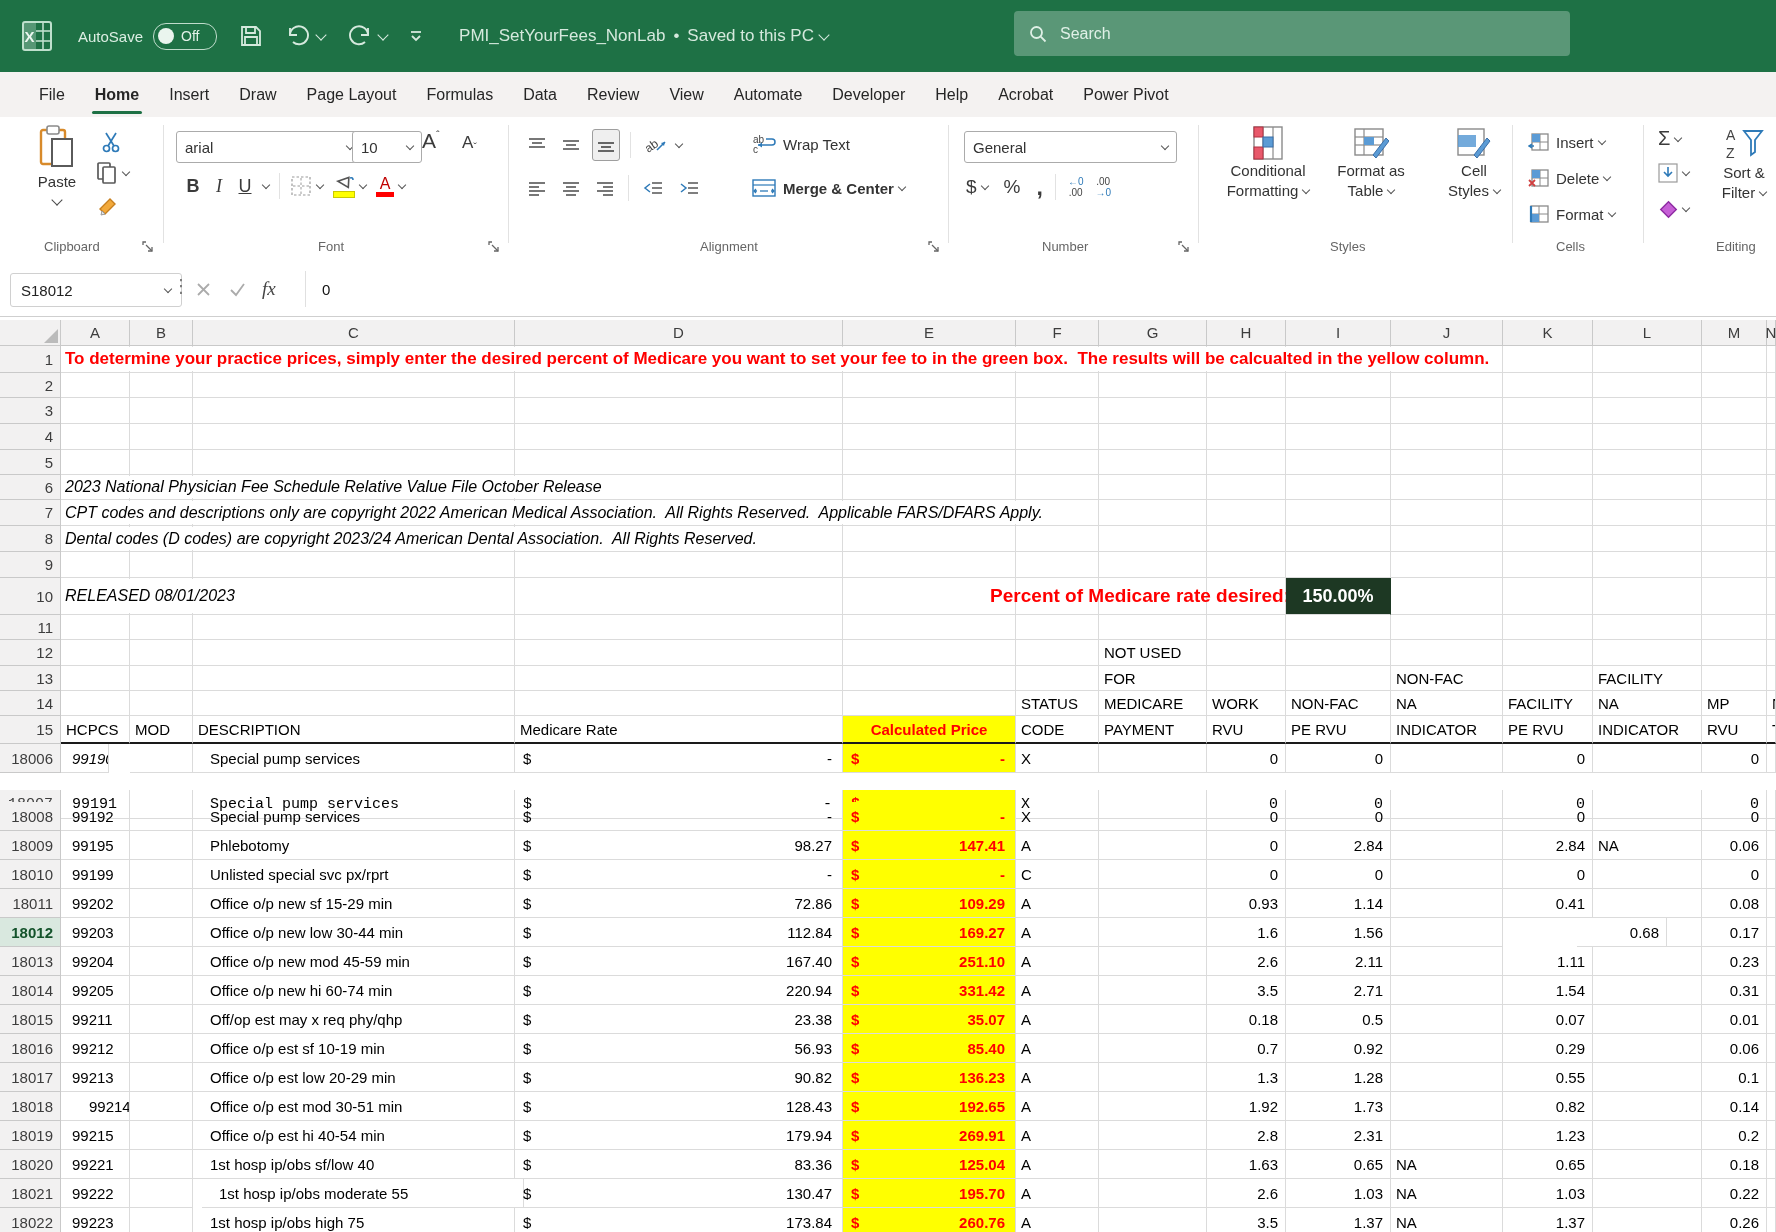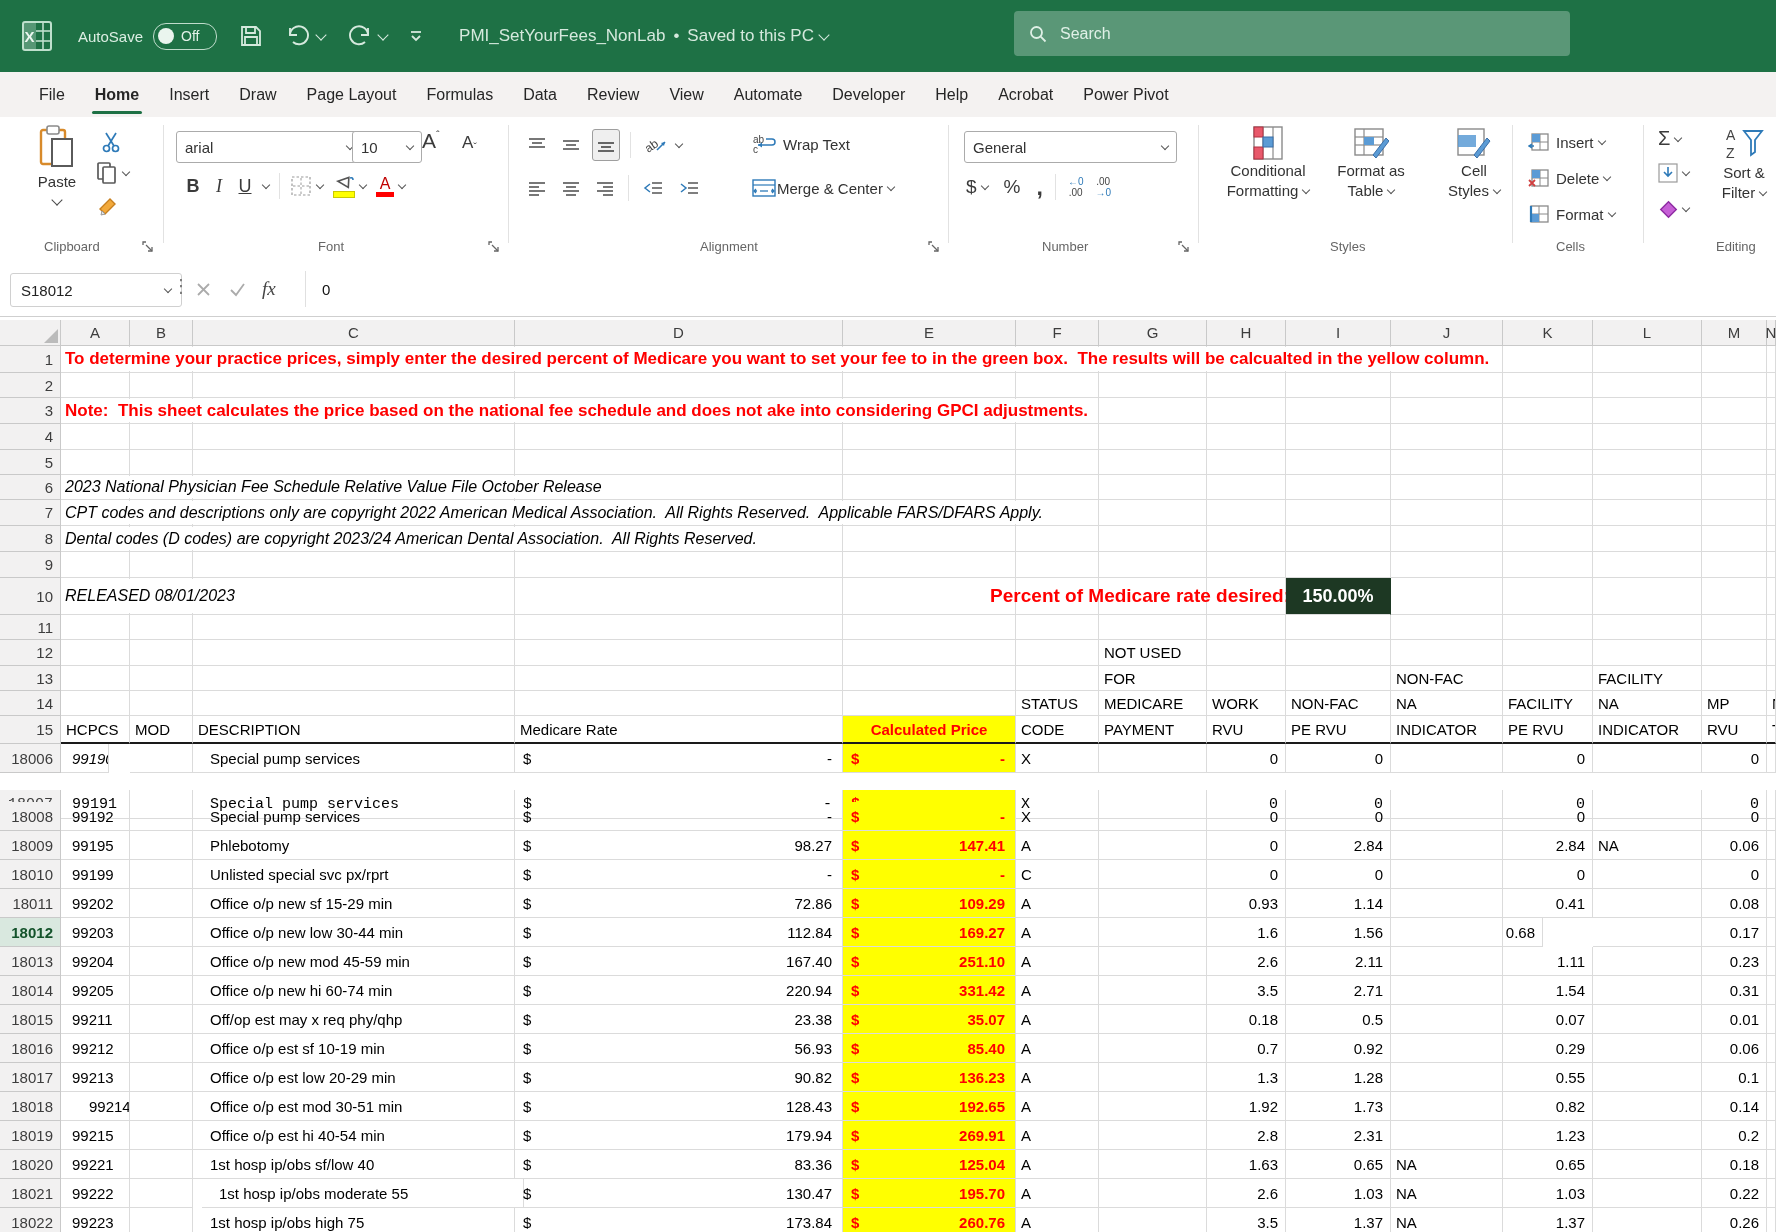--- a/index.html
+++ b/index.html
@@ -339,21 +339,21 @@
       </span>
     </div>
     <div class="stackbtn" style="position:absolute;left:752px;top:56px;">
       <svg width="24" height="18" viewBox="0 0 24 18">
         <rect x="1" y="1" width="22" height="16" fill="none" stroke="#2E7AB8" stroke-width="1.4"></rect>
         <line x1="1" y1="6" x2="23" y2="6" stroke="#2E7AB8" stroke-width="1.2"></line>
         <path d="M5 12 l-3 0 m2 -2 l-2 2 2 2" stroke="#2E7AB8" stroke-width="1.3" fill="none"></path>
         <path d="M19 12 l3 0 m-2 -2 l2 2 -2 2" stroke="#2E7AB8" stroke-width="1.3" fill="none"></path>
         <line x1="8" y1="12" x2="16" y2="12" stroke="#2E7AB8" stroke-width="1.3"></line>
       </svg>
-      <span style="margin-left:1px;">Merge &amp; Center</span>
+      <span style="margin-left:7px;font-weight:bold;">Merge &amp; Center</span>
       <span class="small-chv"></span>
     </div>
     <div class="rgroup-label" style="left:700px;">
         <span>Alignment</span>
       </div>
     <div style="position:absolute;left:928px;top:124px;">
       <svg width="11" height="11" viewBox="0 0 11 11" fill="none" stroke="#666" stroke-width="1.3">
         <path d="M1 4 v-3 h3"></path>
           <path d="M4 4 l6 6"></path>
           <path d="M10 6 v4 h-4"></path>
@@ -586,21 +586,20 @@
         <div class="cell c-left" style="left: 843px; width: 173px;"></div>
         <div class="cell c-left" style="left: 1016px; width: 83px;"></div>
         <div class="cell c-left" style="left: 1099px; width: 108px;"></div>
         <div class="cell c-left" style="left: 1207px; width: 79px;"></div>
         <div class="cell c-left" style="left: 1286px; width: 105px;"></div>
         <div class="cell c-left" style="left: 1391px; width: 112px;"></div>
         <div class="cell c-left" style="left: 1503px; width: 90px;"></div>
         <div class="cell c-left" style="left: 1593px; width: 109px;"></div>
         <div class="cell c-left" style="left: 1702px; width: 65px;"></div>
         <div class="cell c-left" style="left: 1767px; width: 9px;"></div>
-        <div class="ovspan rb" style="left: 61px;">Note:  This sheet calculates the price based on the national fee schedule and does not ake into considering GPCI adjustments.</div>
       </div>
       <div class="srow" style="top: 104px; height: 26px;">
         <div class="rowhdr">4</div>
         <div class="cell c-left" style="left: 61px; width: 69px;"></div>
         <div class="cell c-left" style="left: 130px; width: 63px;"></div>
         <div class="cell c-left" style="left: 193px; width: 322px;"></div>
         <div class="cell c-left" style="left: 515px; width: 328px;"></div>
         <div class="cell c-left" style="left: 843px; width: 173px;"></div>
         <div class="cell c-left" style="left: 1016px; width: 83px;"></div>
         <div class="cell c-left" style="left: 1099px; width: 108px;"></div>
@@ -911,21 +910,21 @@
         <div class="cell c-a" style="left: 61px; width: 69px;">99203</div>
         <div class="cell " style="left: 130px; width: 63px;"></div>
         <div class="cell c-desc" style="left: 193px; width: 322px;">Office o/p new low 30-44 min</div>
         <div class="cell c-acc" style="left: 515px; width: 328px;"><span>$</span><span>112.84</span></div>
         <div class="cell c-acc c-yellow c-red" style="left: 843px; width: 173px;"><span>$</span><span>169.27</span></div>
         <div class="cell c-left" style="left: 1016px; width: 83px;">A</div>
         <div class="cell " style="left: 1099px; width: 108px;"></div>
         <div class="cell c-num" style="left: 1207px; width: 79px;">1.6</div>
         <div class="cell c-num" style="left: 1286px; width: 105px;">1.56</div>
         <div class="cell c-left" style="left: 1391px; width: 112px;"></div>
-        <div class="cell c-num" style="left: 1453px; width: 90px; text-align: center;">0.68</div>
+        <div class="cell c-num" style="left: 1577px; width: 90px; text-align: center;">0.68</div>
         <div class="cell c-left" style="left: 1593px; width: 109px;"></div>
         <div class="cell c-num" style="left: 1702px; width: 65px;">0.17</div>
         <div class="cell " style="left: 1767px; width: 9px;"></div>
       </div>
       <div class="srow" style="top: 627px; height: 29px;">
         <div class="rowhdr">18013</div>
         <div class="cell c-a" style="left: 61px; width: 69px;">99204</div>
         <div class="cell " style="left: 130px; width: 63px;"></div>
         <div class="cell c-desc" style="left: 193px; width: 322px;">Office o/p new mod 45-59 min</div>
         <div class="cell c-acc" style="left: 515px; width: 328px;"><span>$</span><span>167.40</span></div>

